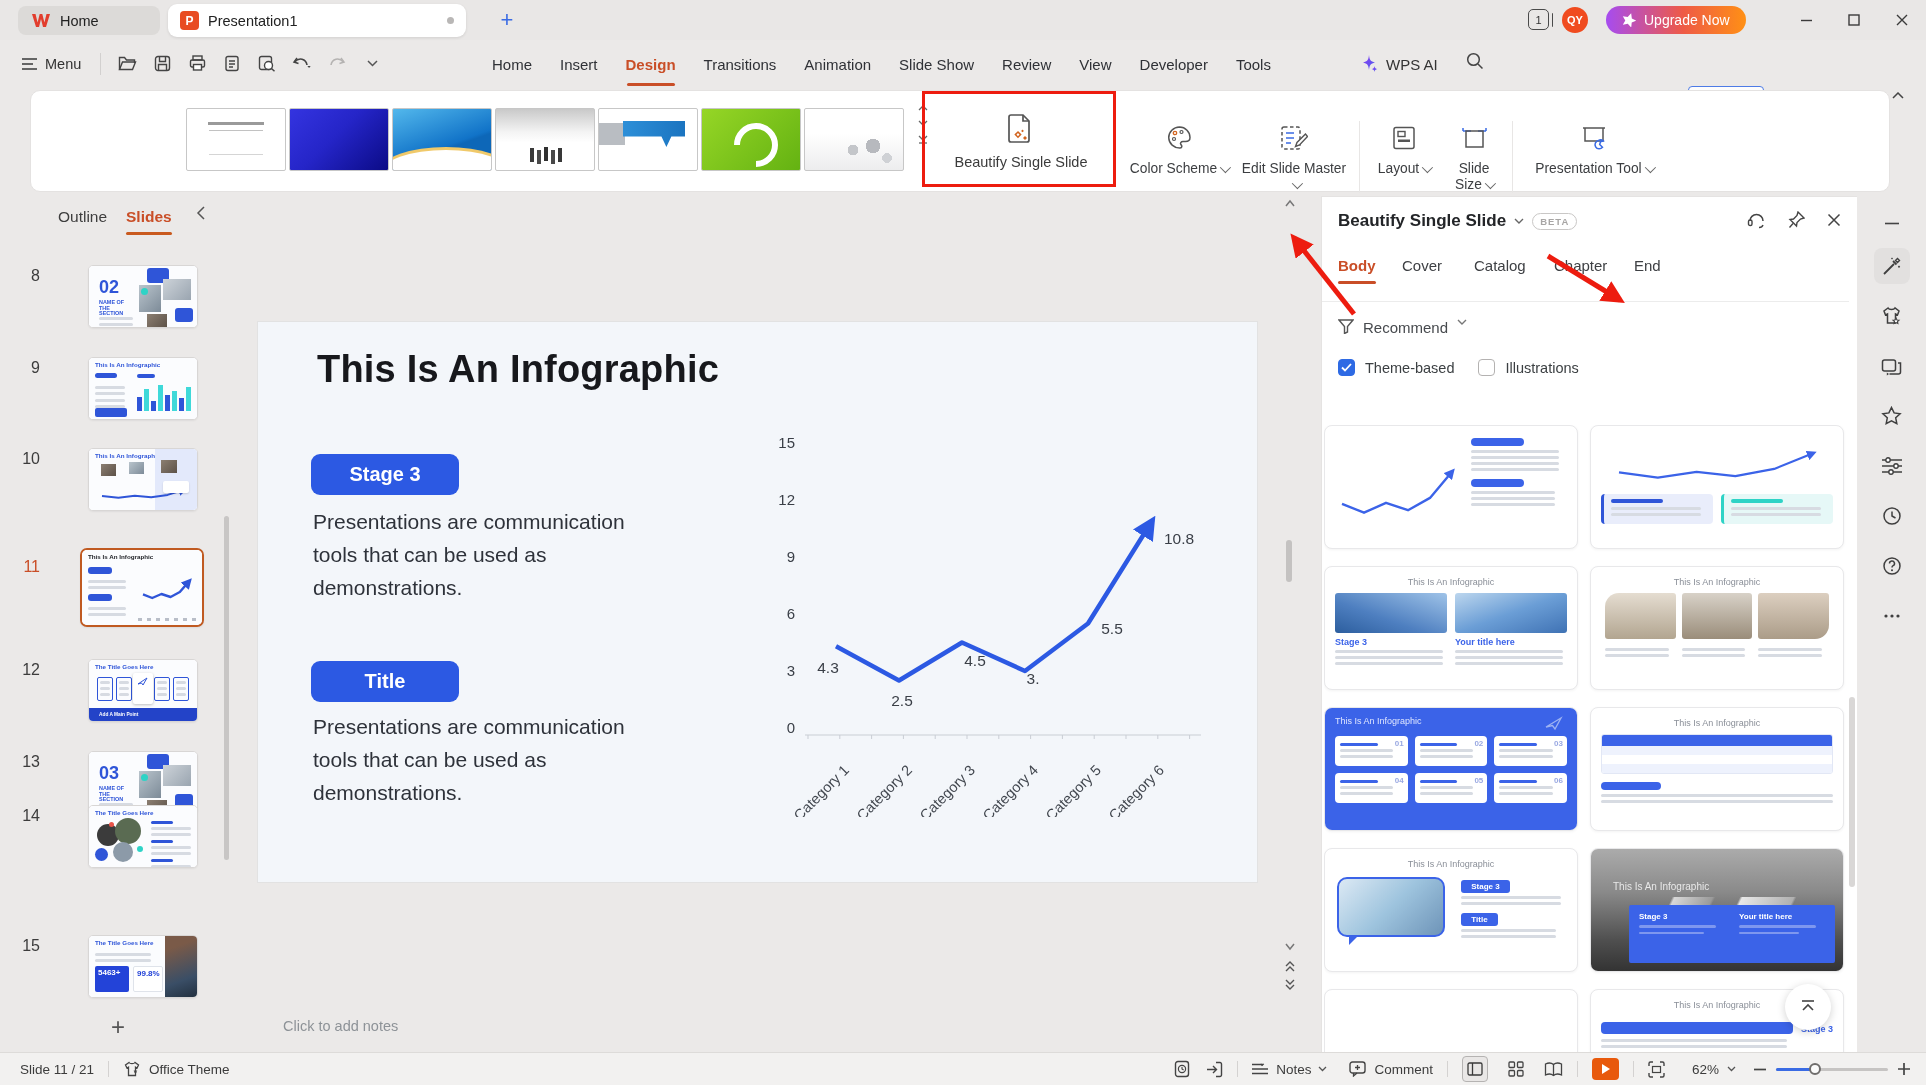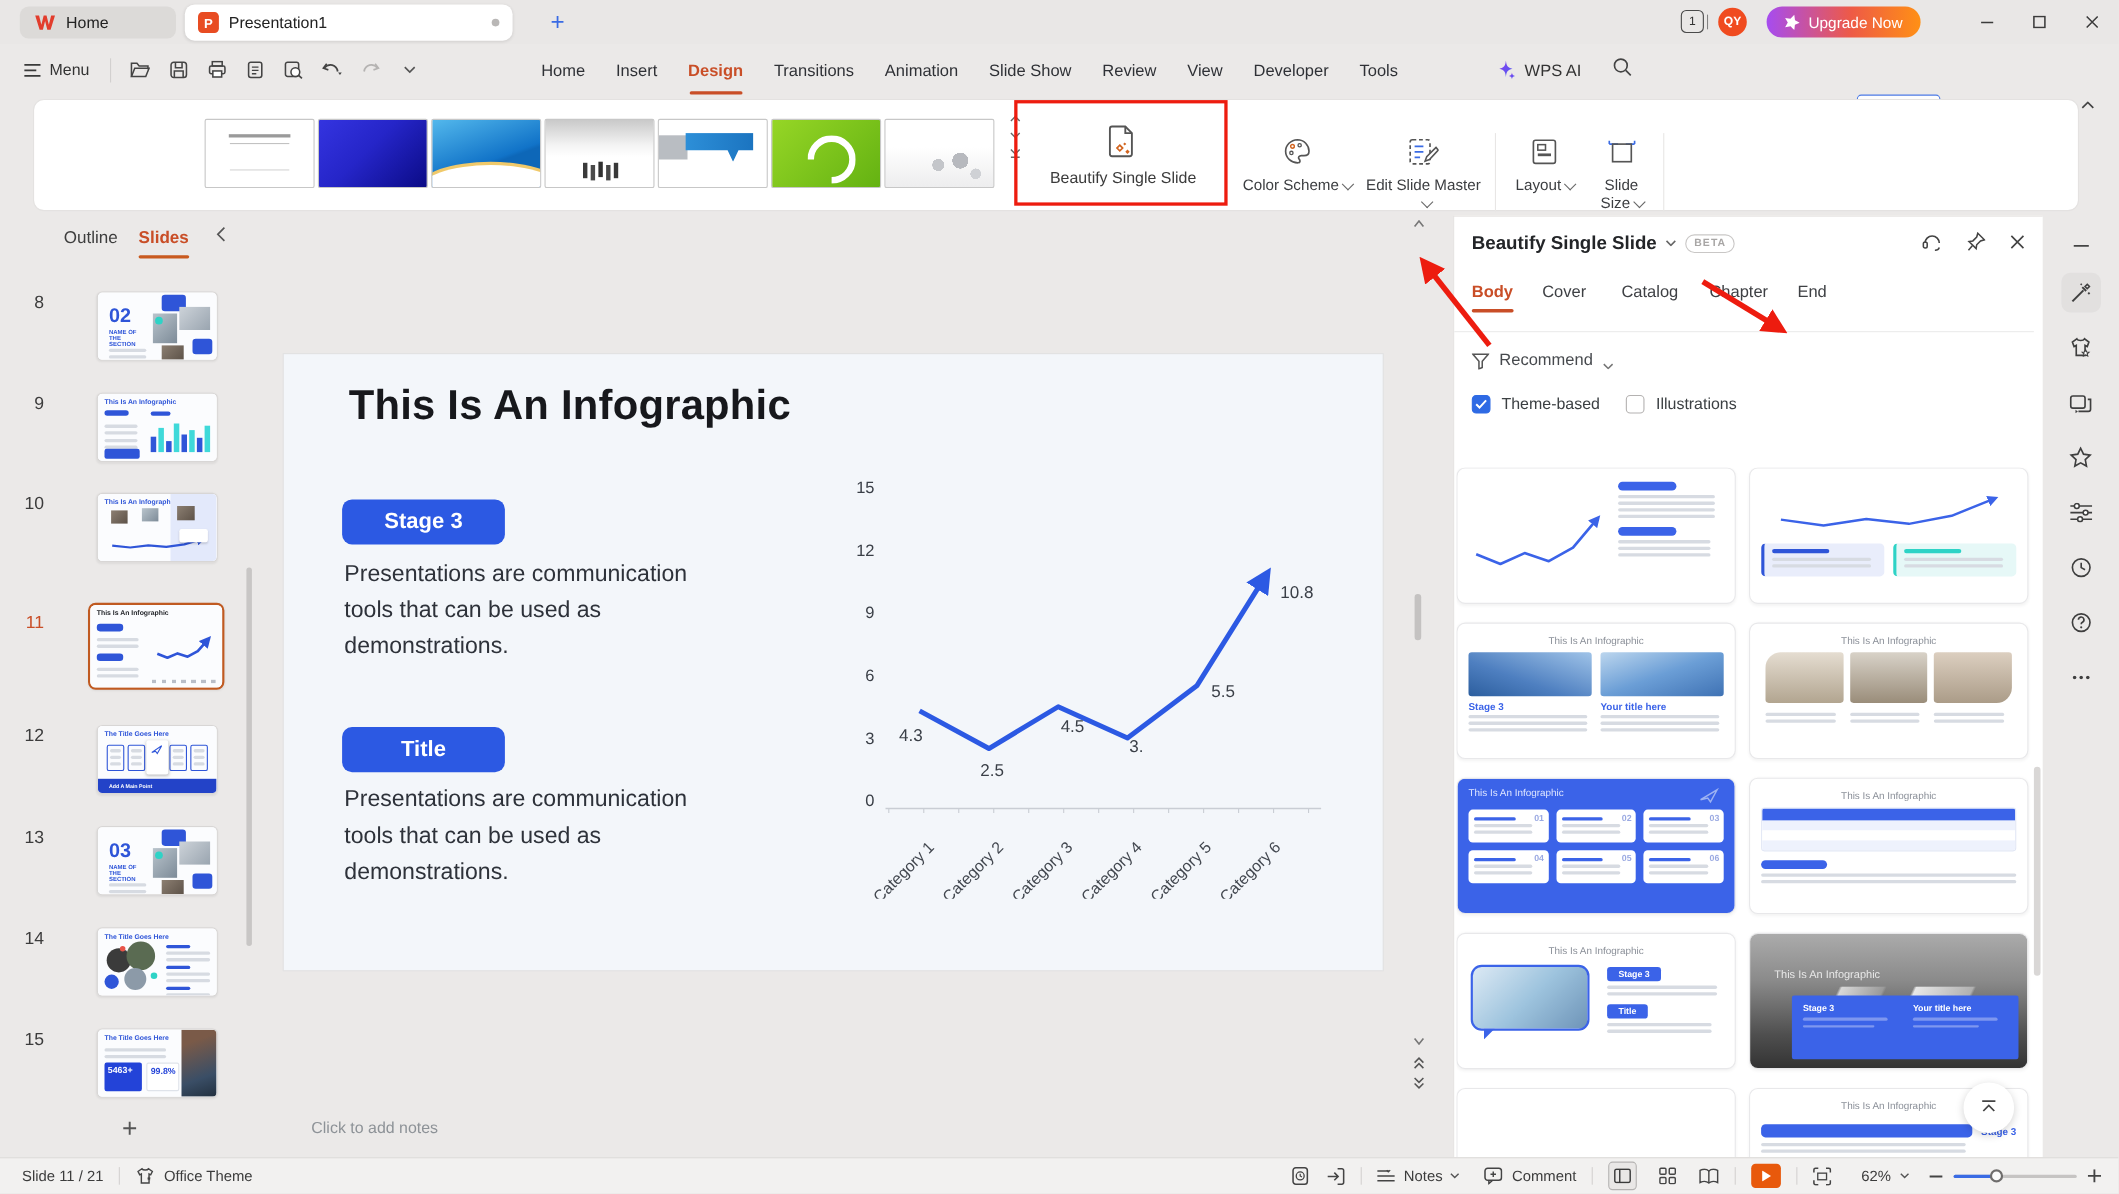--- a/index.html
+++ b/index.html
@@ -103,21 +103,21 @@
 .cv-thumb{position:absolute;left:1049px;top:346px;width:6px;height:42px;background:#c4c2c1;border-radius:3px}
 
 #panel{position:absolute;left:1321px;top:196px;width:536px;height:856px;background:#fff;border-left:1px solid #e5e3e2;border-top:1px solid #e5e3e2}
 .pn-title{position:absolute;left:16px;top:14px;font-size:17px;font-weight:700;color:#232528;display:flex;align-items:center;gap:8px}
 .beta{border:1px solid #c9c7c6;border-radius:9px;font-size:9.5px;letter-spacing:1px;color:#a8a6a5;padding:2px 7px;font-weight:700}
 .pn-hicons{position:absolute;right:16px;top:14px;display:flex;gap:22px;color:#444;align-items:center}
 .pn-tab{position:absolute;top:60px;font-size:15px;color:#3e4044}
 .pn-tab.active{color:#c94e27;font-weight:700}
 .pn-tab.active::after{content:"";position:absolute;left:0;right:0;bottom:-10px;height:3px;background:#c94e27;border-radius:2px}
 .pn-divider{position:absolute;left:0;right:8px;top:104px;height:1px;background:#ececec}
-.pn-filter{position:absolute;left:16px;top:122px;display:flex;align-items:flex-end;gap:9px;font-size:15px;color:#474a4e}
+.pn-filter{position:absolute;left:16px;top:122px;display:flex;align-items:flex-start;gap:9px;font-size:15px;color:#474a4e}
 .pn-checks{position:absolute;left:16px;top:162px;display:flex;align-items:center;gap:10px;font-size:14.5px;color:#3c4043}
 .ckbox{width:17px;height:17px;border-radius:4px;border:1.5px solid #b4b2b1;background:#fff;display:flex;align-items:center;justify-content:center}
 .ckbox.on{background:#2e6ae4;border-color:#2e6ae4}
 #pc-grid{position:absolute;left:2px;top:228px;width:522px;height:628px;display:grid;grid-template-columns:254px 254px;gap:17px 12px;grid-auto-rows:124px;overflow:hidden}
 .pcard{background:#fff;border:1px solid #e8e8ea;border-radius:8px;box-shadow:0 1px 3px rgba(0,0,0,.05);overflow:hidden;position:relative;padding:8px 10px}
 .pc-title{text-align:center;font-size:9px;color:#8a8f98;margin:2px 0 6px}
 .pc-lbl{font-size:9px;color:#3b63e8;font-weight:700;margin:4px 0 2px}
 .bluepill{height:8px;background:#3b63e8;border-radius:4px;margin:4px 0}
 .ph{border-radius:3px}
 .pc-row{display:flex;gap:10px;height:100%}
@@ -376,20 +376,29 @@
         <span class="rb-btn" style="width:64px">
     <span>
             <svg width="27" height="26" viewBox="0 0 27 26">
               <path d="M2 6 h8 M2 6 v-3 M25 6 h-8 M25 6 v-3" stroke="#3a6be4" stroke-width="1.5" fill="none"></path>
               <rect x="5" y="6" width="17" height="16" fill="none" stroke="#555" stroke-width="1.5"></rect>
             </svg>
           </span>
     <span class="rb-lbl" style="max-width:54px">Slide Size<span class="chev"></span></span>
         </span>
         <span class="rb-sep"></span>
+        <span class="rb-btn" style="width:150px">
+    <span>
+            <svg width="28" height="26" viewBox="0 0 28 26">
+              <path d="M3 3 h22 M5 3 v13 h18 v-13" fill="none" stroke="#555" stroke-width="1.5"></path>
+              <path d="M17 14 a4.2 4.2 0 1 0 4 6.8 l-2.8 -2.8 .8 -2.8 2.8 -.8 a4.2 4.2 0 0 0 -4.8 -.4 z" fill="none" stroke="#3a6be4" stroke-width="1.5" transform="translate(1.5,1.5)"></path>
+            </svg>
+          </span>
+    <span class="rb-lbl" style="max-width:140px">Presentation Tool<span class="chev"></span></span>
+        </span>
       </div>
   </div>
   <div id="redbox"></div>
   <svg id="annot-arrows" viewBox="0 0 1926 1085">
     <defs>
         <marker id="redarr" viewBox="0 0 10 10" refX="7.5" refY="5" markerWidth="4.6" markerHeight="4.6" orient="auto-start-reverse">
           <path d="M0 0 L10 5 L0 10 z" fill="#ed1c0f"></path>
         </marker>
       </defs>
     <line x1="1354" y1="314" x2="1294" y2="238" stroke="#ed1c0f" stroke-width="5" marker-end="url(#redarr)"></line>
@@ -565,21 +574,21 @@
                 <span class="cb bpill" style="left:8px;top:0;width:22px;height:15px"></span>
                 <span class="cb ph-g1" style="left:24px;top:11px;width:28px;height:21px"></span>
                 <span class="cb ph-g2" style="left:0;top:17px;width:22px;height:27px"></span>
                 <span class="cb bpill" style="left:36px;top:40px;width:18px;height:14px"></span>
                 <span class="cb ph-g3" style="left:8px;top:46px;width:20px;height:13px"></span>
               </div>
     <div class="sec-dot"></div>
             </div>
           </div>
    </div>
-        <div class="sb-row" style="top:649px">
+        <div class="sb-row" style="top:611px">
      <span class="sb-num">14</span>
      <div class="sb-thumb">
             <div class="mt">
               <div class="mt-title">The Title Goes Here</div>
     <span class="cb" style="left:8px;top:18px;width:22px;height:22px;border-radius:50%;background:#3b3b3b"></span>
     <span class="cb" style="left:26px;top:12px;width:26px;height:26px;border-radius:50%;background:#5a6b52"></span>
     <span class="cb" style="left:24px;top:36px;width:20px;height:20px;border-radius:50%;background:#8c9aa8"></span>
     <span class="cb bpill" style="left:6px;top:42px;width:13px;height:13px;border-radius:50%"></span>
     <span class="cb" style="left:20px;top:16px;width:5px;height:5px;border-radius:50%;background:#e85449"></span>
     <span class="cb" style="left:48px;top:40px;width:6px;height:6px;border-radius:50%;background:#2ed3c6"></span>

